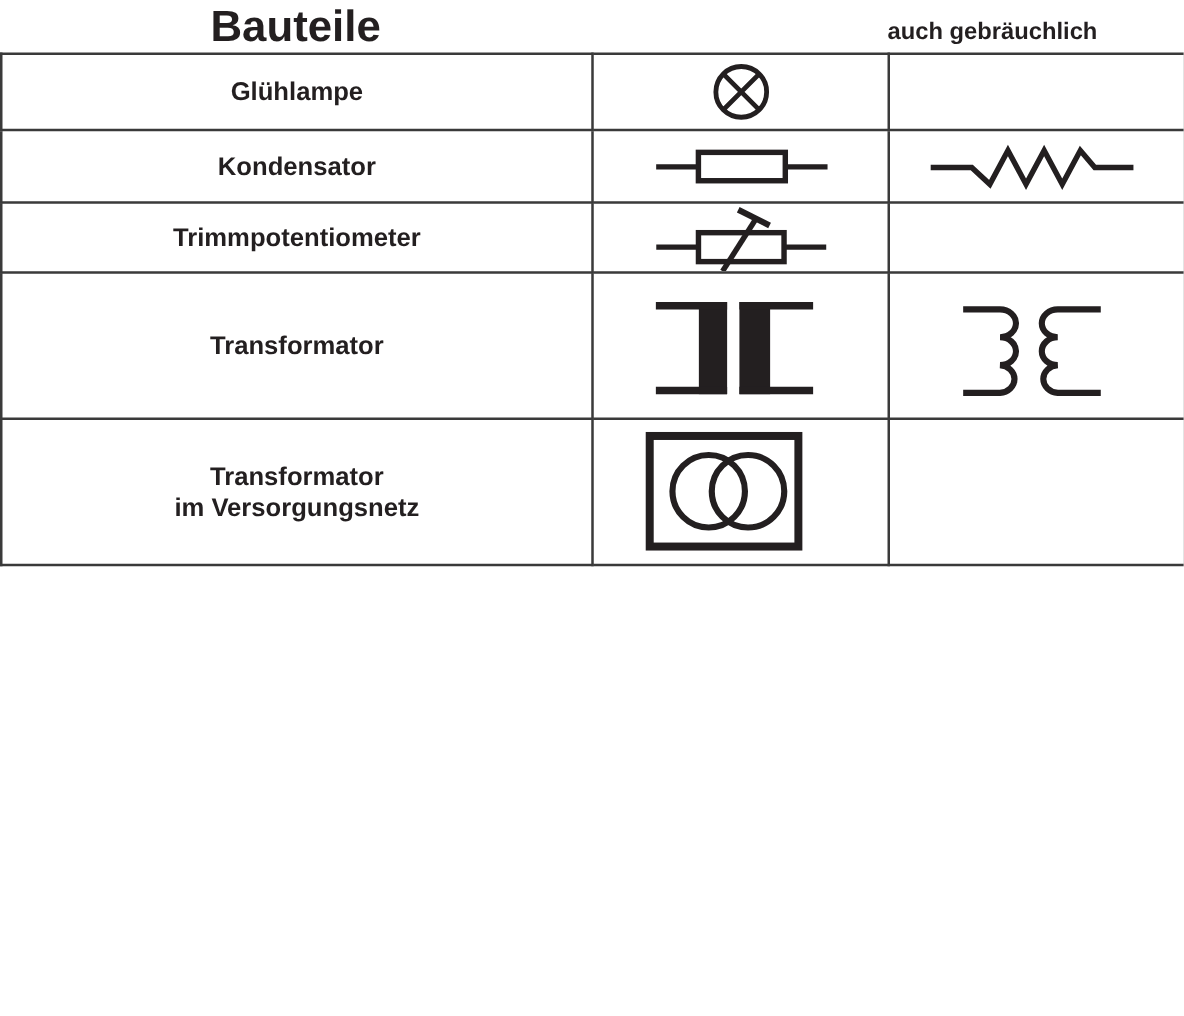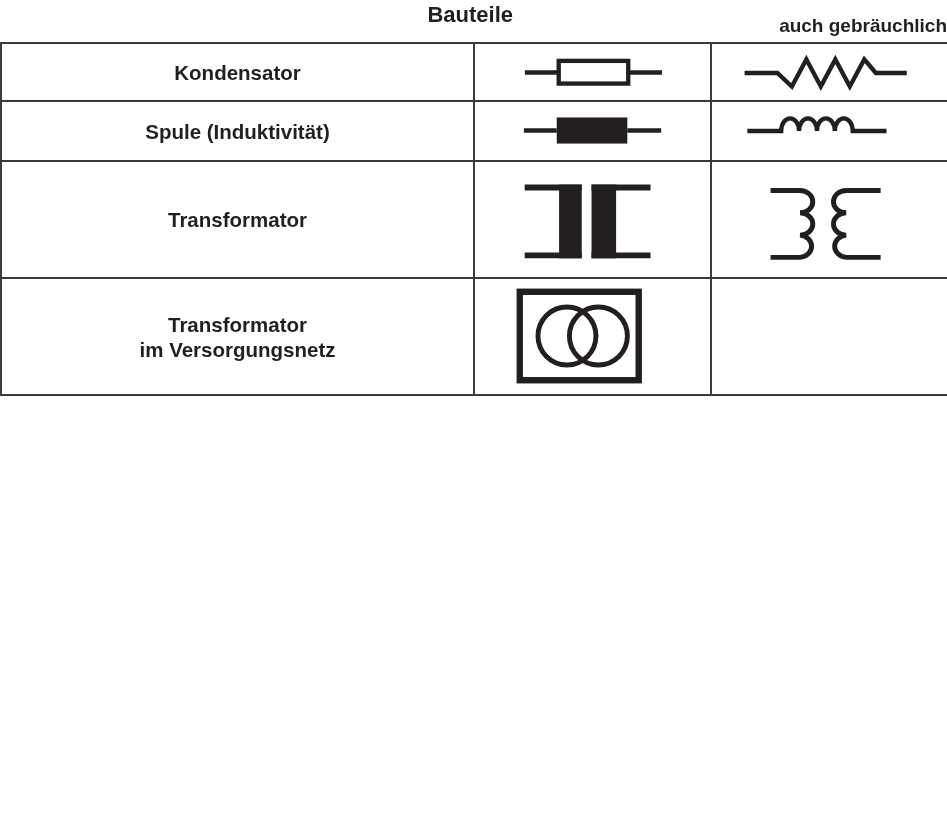--- a/index.html
+++ b/index.html
@@ -8,25 +8,25 @@
     position: relative;
     width: 947px; height: 813px;
     background: var(--bg);
     font-family: "Liberation Sans", sans-serif;
     color: var(--ink);
     overflow: hidden;
   }
   .header { position: relative; height: 42px; }
   .title {
     position: absolute; left: 0; top: 2px; width: 473px;
-    text-align: right; font-size: 22px; font-weight: bold; margin-left: 40px;
+    text-align: center; font-size: 35px; font-weight: bold;
   }
   .alt-title {
     position: absolute; left: 710px; top: 15px; width: 237px;
-    text-align: right; font-size: 19px; font-weight: bold;
+    text-align: left; font-size: 19px; font-weight: bold;
   }
   table.symbols {
     border-collapse: collapse; table-layout: fixed;
     width: 947px;
   }
   table.symbols td {
     border: 2px solid var(--grid);
     padding: 0; overflow: hidden;
     vertical-align: middle;
   }
@@ -50,55 +50,63 @@
   </div>
 
   <table class="symbols">
     <colgroup>
       <col style="width:473px">
         <col style="width:237px">
         <col style="width:237px">
     </colgroup>
     <tbody>
 
+      <tr style="height:61px">
+        <td class="label">Glühlampe</td>
+        <td class="sym">
+          <svg width="234" height="59" viewBox="0 0 237 61">
+            <circle class="st" cx="118.5" cy="30.5" r="21" stroke-width="4"></circle>
+            <path class="st" stroke-width="4" d="M103.6,15.6 L133.4,45.4 M133.4,15.6 L103.6,45.4"></path>
+          </svg>
+        </td>
+        <td class="sym"></td>
+      </tr>
 
 
 
       <tr style="height:58px">
         <td class="label">Kondensator</td>
         <td class="sym">
           <svg width="234" height="56" viewBox="0 0 237 58">
             <rect class="st" x="83" y="17.5" width="72" height="23.5" stroke-width="4.5"></rect>
             <path class="st" stroke-width="4.5" d="M48,29.5 H83 M155,29.5 H190"></path>
           </svg>
         </td>
         <td class="sym">
           <svg width="234" height="56" viewBox="0 0 237 58">
             <path class="st" stroke-width="4.5" stroke-linejoin="miter" d="M30,30 H64 L79,44 L94,16 L109,44 L124,16 L139,44 L154,16 L166,30 H198"></path>
           </svg>
         </td>
       </tr>
 
+      <tr style="height:56px">
+        <td class="label">Trimmpotentiometer</td>
+        <td class="sym">
+          <svg width="234" height="54" viewBox="0 0 237 56">
+            <rect class="st" x="83" y="24" width="71" height="24" stroke-width="4.5"></rect>
+            <path class="st" stroke-width="4.5" d="M48,36 H83 M154,36 H189"></path>
+            <path class="st" stroke-width="4.5" d="M103,56 L131,12"></path>
+            <path class="st" stroke-width="5" d="M116,5 L142,18"></path>
+          </svg>
+        </td>
+        <td class="sym"></td>
+      </tr>
 
 
 
-      <tr style="height:60px">
-        <td class="label">Spule (Induktivität)</td>
-        <td class="sym">
-          <svg width="234" height="58" viewBox="0 0 237 60">
-            <rect class="fl" x="81" y="16" width="73" height="27"></rect>
-            <path class="st" stroke-width="4.5" d="M47,29.5 H81 M154,29.5 H189"></path>
-          </svg>
-        </td>
-        <td class="sym">
-          <svg width="234" height="58" viewBox="0 0 237 60">
-            <path class="st" stroke-width="4.5" d="M33,30 H68 A9.25,13 0 0 1 86.5,30 A9.25,13 0 0 1 105,30 A9.25,13 0 0 1 123.5,30 A9.25,13 0 0 1 142,30 H177"></path>
-          </svg>
-        </td>
-      </tr>
 
       <tr style="height:117px">
         <td class="label">Transformator</td>
         <td class="sym">
           <svg width="234" height="115" viewBox="0 0 237 117">
             <rect class="fl" x="84" y="23" width="23" height="75"></rect>
             <rect class="fl" x="117" y="23" width="25" height="75"></rect>
             <path class="st" stroke-width="6" d="M49,26 H107 M49,95 H107 M117,26 H177 M117,95 H177"></path>
           </svg>
         </td>

